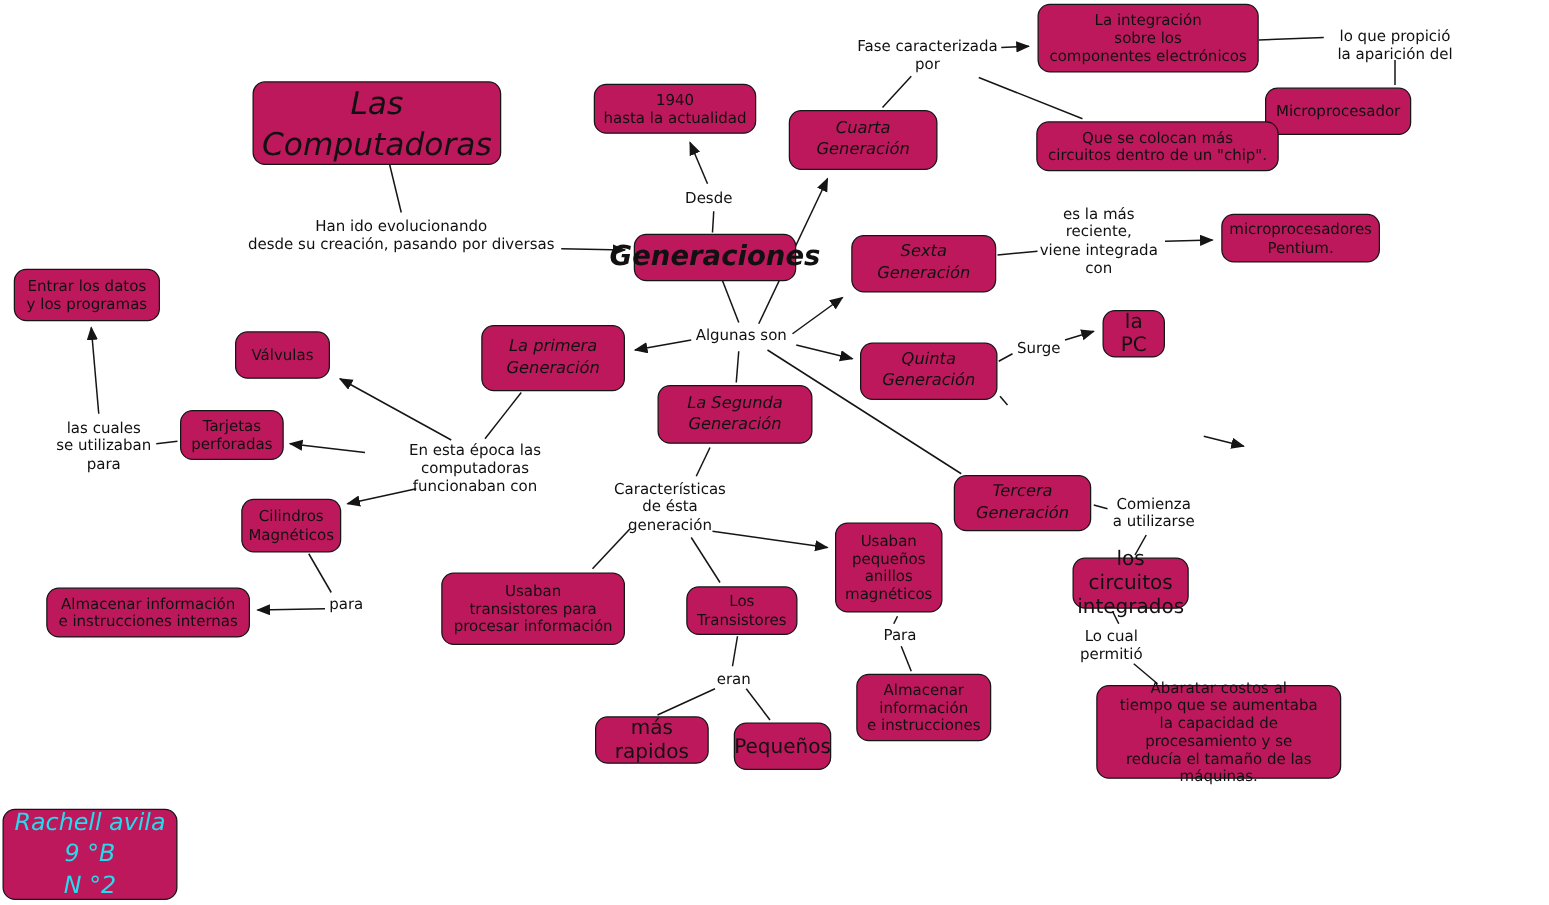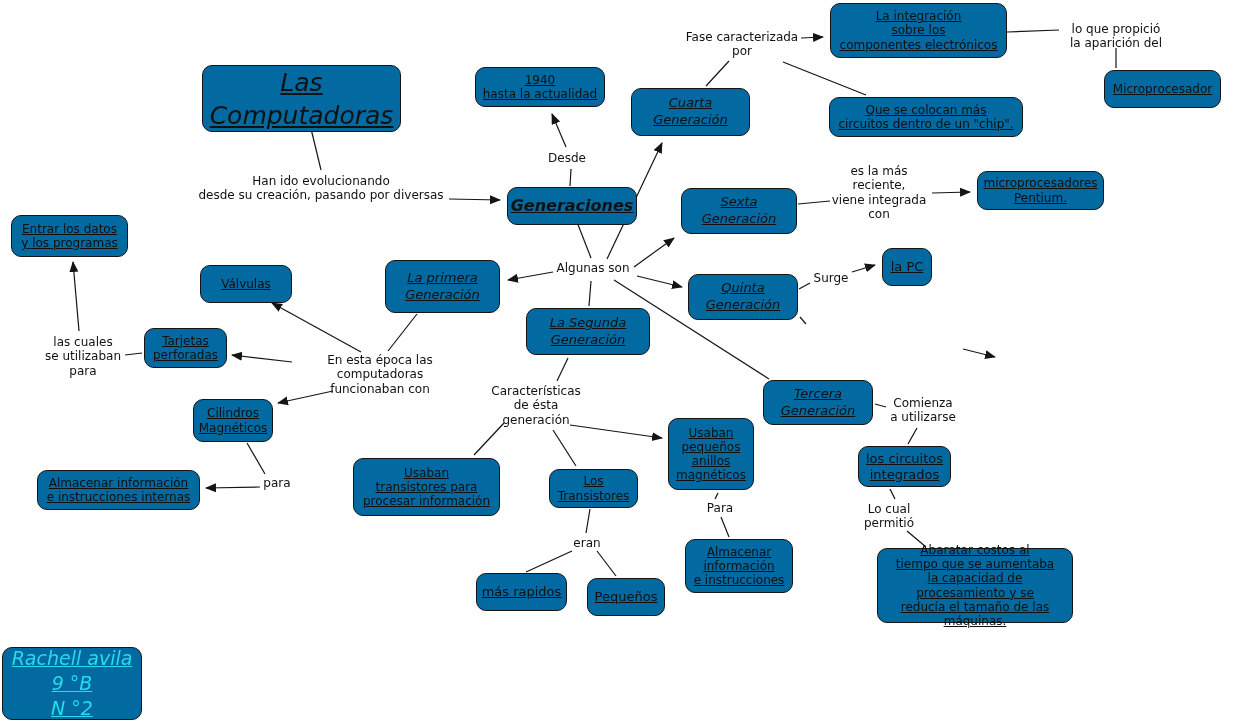--- a/index.html
+++ b/index.html
@@ -11,32 +11,31 @@
     color:#111;
     overflow:hidden;
   }
   .wires{position:absolute;left:0;top:0;z-index:1;}
   .wires line{stroke:#151515;stroke-width:1.2;}
   .node{
     position:absolute;z-index:2;
     box-sizing:border-box;
     display:flex;align-items:center;justify-content:center;
     text-align:center;
-    background:#0369a1;
+    background:#be185d;
     border:1.4px solid #151515;
     border-radius:10px;
     font-size:12px;line-height:1.18;
     white-space:pre-line;
     padding:18px 4px;
-    text-decoration:underline;
   }
-  .node.md{font-size:13px;}
+  .node.md{font-size:16px;}
   .node.sm{font-size:11px;line-height:1.28;}
   .node.lg{font-style:italic;font-size:13px;line-height:1.3;}
-  .node.main{font-style:italic;font-weight:bold;font-size:16px;}
+  .node.main{font-style:italic;font-weight:bold;font-size:22px;}
   .node.title{font-style:italic;font-size:25px;line-height:1.32;margin-top:24px;}
   .node.sig{font-style:italic;font-size:19px;line-height:1.3;color:#25dcec;}
   .phrase{
     position:absolute;z-index:2;
     text-align:center;
     font-size:12px;line-height:1.2;
     white-space:pre-line;
   }
 </style>
 </head>
@@ -97,32 +96,32 @@
 
   <div class="node title" style="left:202px;top:41px;width:199px;height:67px">Las
 Computadoras</div>
   <div class="node" style="left:475px;top:67px;width:130px;height:40px">1940
 hasta la actualidad</div>
   <div class="node lg" style="left:631px;top:88px;width:119px;height:48px">Cuarta
 Generación</div>
   <div class="node" style="left:830px;top:3px;width:177px;height:55px">La integración
 sobre los
 componentes electrónicos</div>
-  <div class="node" style="left:1104px;top:70px;width:117px;height:18px">Microprocesador</div>
+  <div class="node" style="left:1012px;top:70px;width:117px;height:18px">Microprocesador</div>
   <div class="node" style="left:829px;top:97px;width:194px;height:40px">Que se colocan más
 circuitos dentro de un "chip".</div>
   <div class="node main" style="left:507px;top:187px;width:130px;height:35px">Generaciones</div>
   <div class="node lg" style="left:681px;top:188px;width:116px;height:46px">Sexta
 Generación</div>
   <div class="node" style="left:977px;top:171px;width:127px;height:39px">microprocesadores
 Pentium.</div>
   <div class="node" style="left:11px;top:215px;width:117px;height:42px">Entrar los datos
 y los programas</div>
   <div class="node md" style="left:882px;top:248px;width:50px;height:22px">la PC</div>
-  <div class="node" style="left:200px;top:265px;width:92px;height:28px">Válvulas</div>
+  <div class="node" style="left:188px;top:265px;width:76px;height:28px">Válvulas</div>
   <div class="node lg" style="left:385px;top:260px;width:115px;height:53px">La primera
 Generación</div>
   <div class="node lg" style="left:688px;top:274px;width:110px;height:46px">Quinta
 Generación</div>
   <div class="node lg" style="left:526px;top:308px;width:124px;height:47px">La Segunda
 Generación</div>
   <div class="node" style="left:144px;top:328px;width:83px;height:40px">Tarjetas
 perforadas</div>
   <div class="node lg" style="left:763px;top:380px;width:110px;height:45px">Tercera
 Generación</div>

